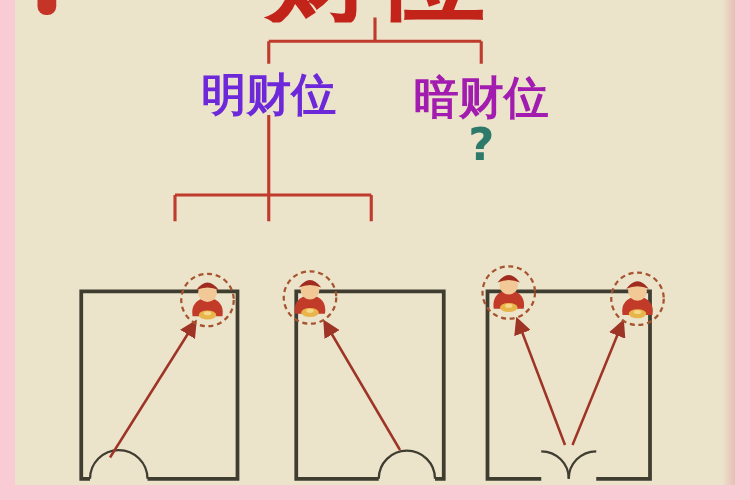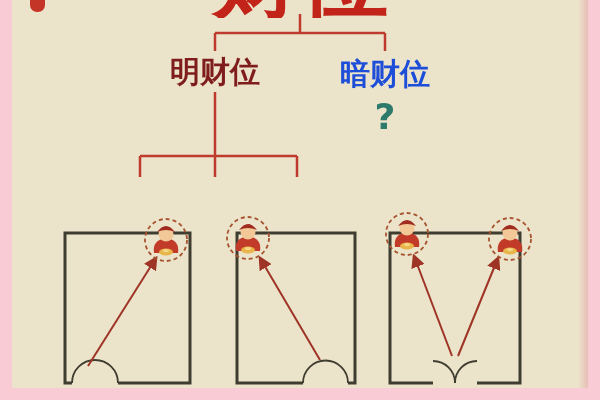--- a/index.html
+++ b/index.html
@@ -22,22 +22,22 @@
   }
   .title-clip{
     position:absolute;left:150px;top:0;width:300px;height:18px;
     overflow:hidden;text-align:center;
   }
   .title-text{
     position:relative;top:-66px;font-size:88px;line-height:88px;
     font-weight:bold;color:#c2241a;white-space:nowrap;
   }
   .label{position:absolute;width:160px;text-align:center;font-weight:bold;}
-  .label-bright{left:135px;top:52px;font-size:30px;color:#7f1d1d;}
-  .label-hidden{left:305px;top:54px;font-size:30px;color:#1d4ed8;}
+  .label-bright{left:135px;top:52px;font-size:36px;color:#6d28d9;}
+  .label-hidden{left:305px;top:54px;font-size:36px;color:#a21caf;}
   .label-q{left:305px;top:96px;font-size:36px;color:#2d7a6b;}
   svg.diagram{position:absolute;left:0;top:0;}
 </style>
 </head>
 <body>
 
 <div class="frame">
   <div class="canvas">
     <div class="right-shade"></div>
   </div>

